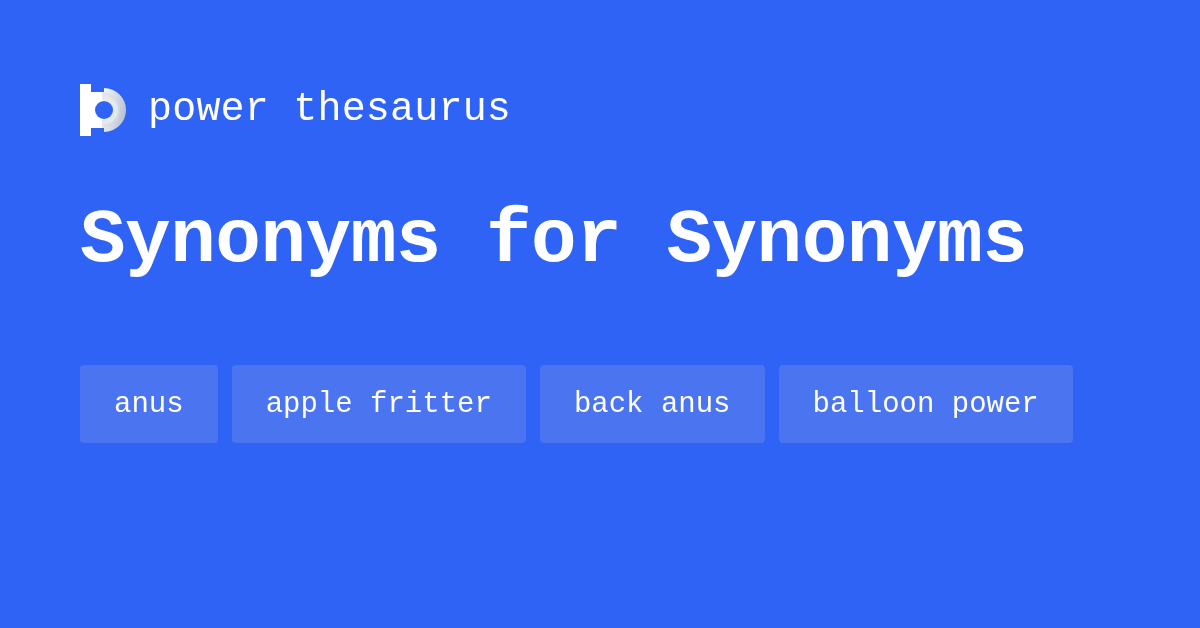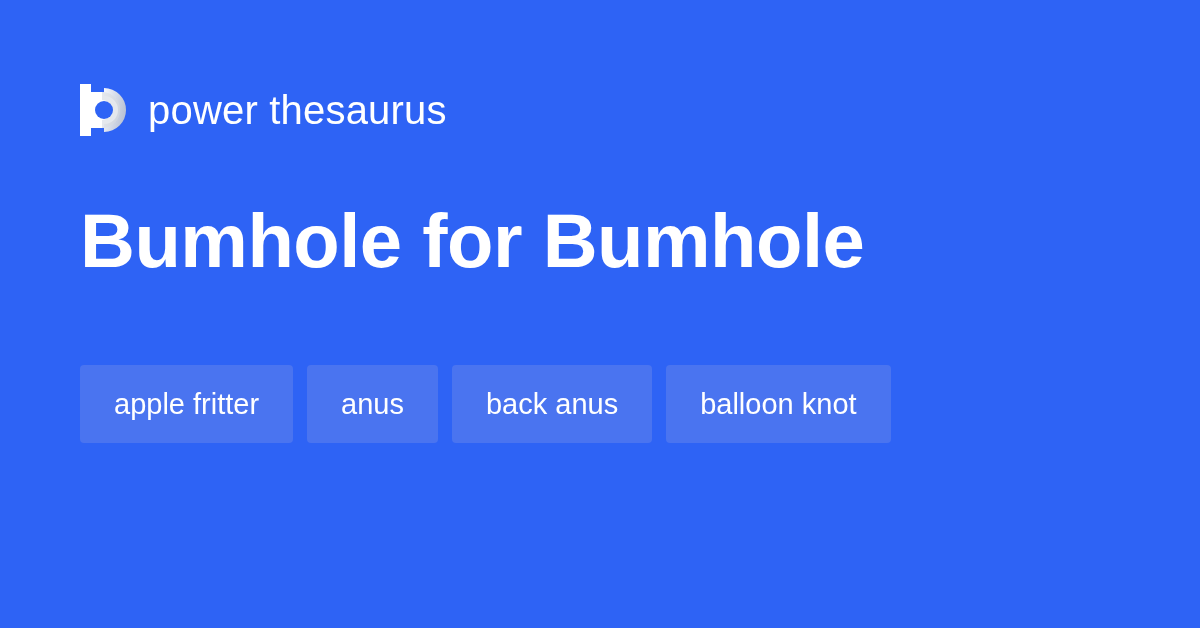--- a/index.html
+++ b/index.html
@@ -12,20 +12,21 @@
     background: #2e63f5;
     font-family: "Liberation Sans", sans-serif;
     overflow: hidden;
   }
   .page {
     position: relative;
     width: 1200px;
     height: 628px;
     box-sizing: border-box;
     padding-left: 80px;
+    font-family: Liberation Mono, monospace;
   }
 
   
   .brand {
     position: absolute;
     left: 80px;
     top: 84px;
     display: flex;
     align-items: center;
     gap: 20px;
@@ -106,24 +107,24 @@
       <path d="M11 8 H22 A18 18 0 1 1 22 44 H11 Z" fill="#ffffff"></path>
 
       <path d="M24 4 A22 22 0 0 1 24 48 L24 40 A14 14 0 0 0 24 12 Z" fill="url(#shade)"></path>
       <path d="M22 8 A18 18 0 0 1 22 44 L22 36 A10 10 0 0 0 22 16 Z" fill="#cfd5df" opacity="0.55"></path>
 
       <circle cx="24" cy="26" r="9" fill="#2e63f5"></circle>
     </svg>
     <span class="brand-name">power thesaurus</span>
   </div>
 
-  <h1 class="headline">Bumhole for Bumhole</h1>
+  <h1 class="headline">Synonyms for Synonyms</h1>
 
   <div class="tag-area">
     <div class="tag-row">
+      <span class="tag">anus</span>
       <span class="tag">apple fritter</span>
-      <span class="tag">anus</span>
       <span class="tag">back anus</span>
-      <span class="tag">balloon knot</span>
+      <span class="tag">balloon power</span>
     </div>
   </div>
 
 </div>
 
 </body></html>

